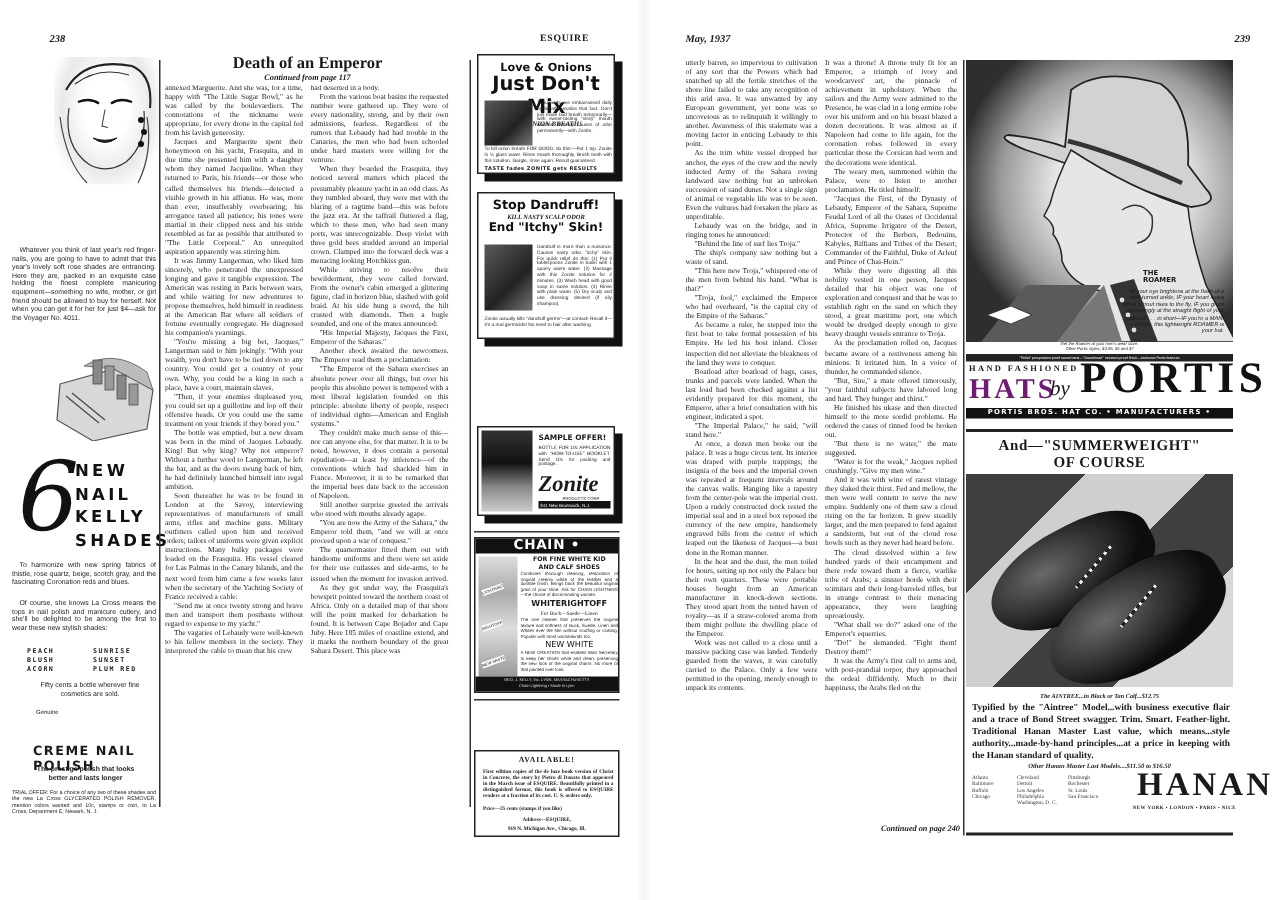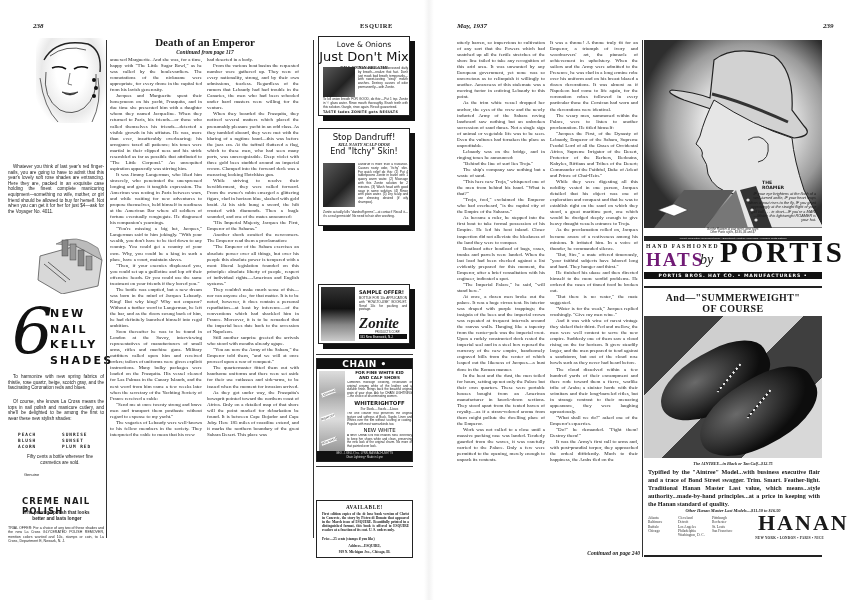--- a/index.html
+++ b/index.html
@@ -23,21 +23,21 @@
   .shades { font-family: "DejaVu Sans Mono", monospace; font-weight: bold; font-size: 4.4px; line-height: 6px; letter-spacing: 1px; }
   .lacross { font-family: "Liberation Serif", serif; font-style: italic; font-size: 24px; color: #111; }
   .creme { font-family: "DejaVu Sans", sans-serif; font-weight: bold; font-size: 8.5px; letter-spacing: 1px; }
 
   
   .story-title { font-family: "Liberation Serif", serif; font-weight: bold; font-size: 11px; text-align: center; }
   .story-sub { font-family: "Liberation Serif", serif; font-style: italic; font-weight: bold; font-size: 5.5px; text-align: center; }
 
   
   .box-ad { position: absolute; border: 1px solid #222; background: #fff; box-shadow: 5px 5px 0 #111; }
-  .ad-h1 { font-family: "DejaVu Sans", sans-serif; font-weight: normal; text-align: center; color: #111; }
+  .ad-h1 { font-family: "DejaVu Sans", sans-serif; font-weight: bold; text-align: center; color: #111; }
   .ad-it { font-family: "Liberation Serif", serif; font-style: italic; font-weight: bold; text-align: center; }
   .photo { background: linear-gradient(135deg, #5a5a5a, #222 60%, #777); }
 
   .chain-head { background: #111; color: #fff; font-family: "DejaVu Sans", sans-serif; font-weight: bold; font-size: 9px; letter-spacing: 0.5px; text-align: center; }
   .chain-sub { font-family: "DejaVu Sans", sans-serif; font-weight: bold; text-align: center; }
 
   
   .portis-art { background:
       radial-gradient(ellipse at 58% 45%, #f4f4f4 0%, #e6e6e6 30%, #9a9a9a 55%, #2e2e2e 75%);
   }

